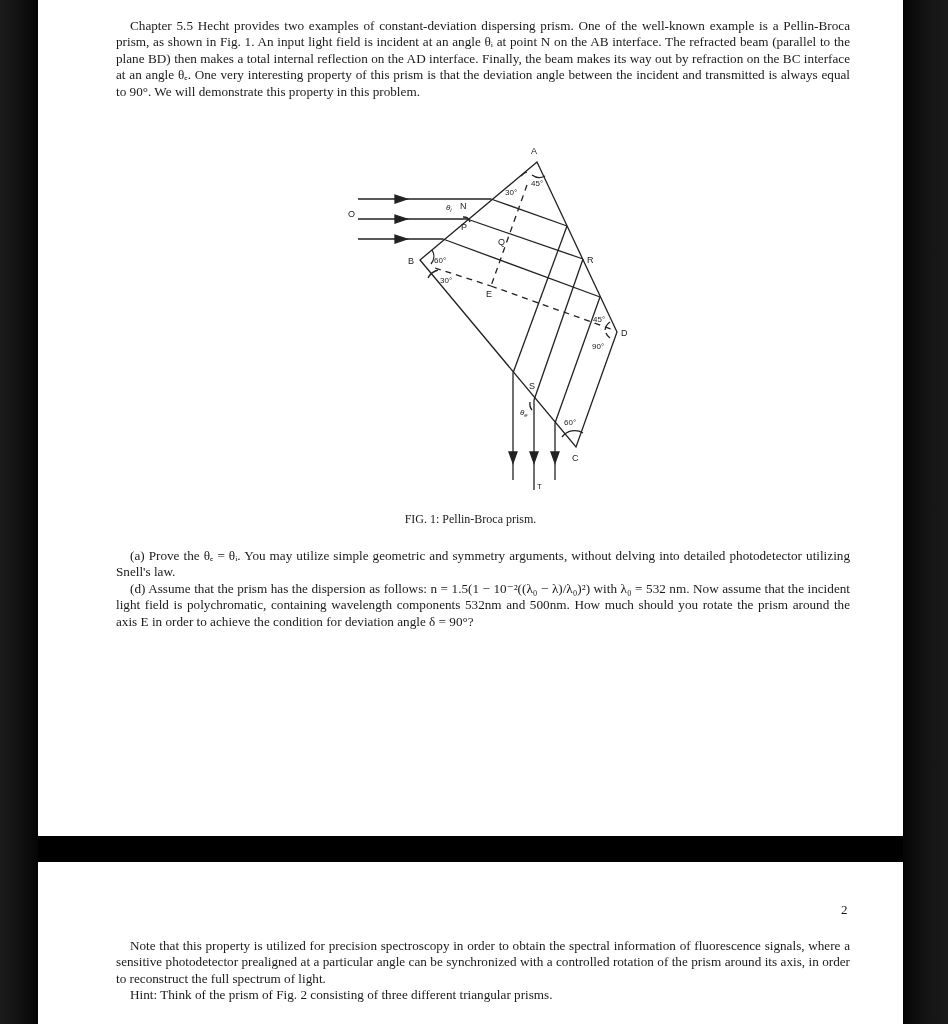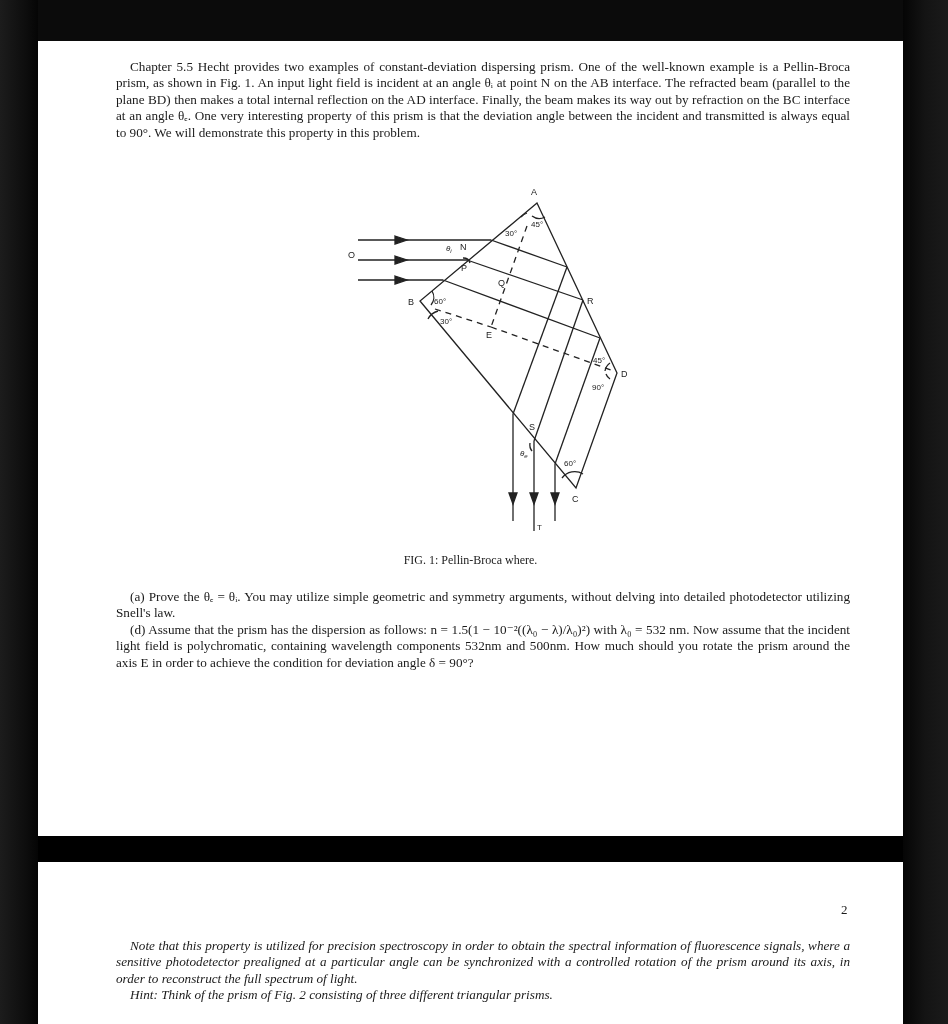--- a/index.html
+++ b/index.html
@@ -1,31 +1,31 @@
 <!DOCTYPE html>
 <html><head>
 <meta charset="utf-8">
 <style>
   html,body{margin:0;padding:0;}
   body{width:948px;height:1024px;background:#0b0b0b;position:relative;overflow:hidden;font-family:"Liberation Serif","DejaVu Serif",serif;color:#1a1a1a;}
   .sidebar-left{position:absolute;left:0;top:0;width:38px;height:1024px;background:linear-gradient(90deg,#1c1c1c,#0d0d0d 70%,#050505);}
   .sidebar-right{position:absolute;left:903px;top:0;width:45px;height:1024px;background:linear-gradient(90deg,#050505,#141414 50%,#1a1a1a);}
   .page{position:absolute;left:38px;width:865px;background:#ffffff;}
-  .page1{top:0;height:836px;margin-top:41px;}
+  .page1{top:0;height:836px;}
   .page-gap{position:absolute;left:38px;top:836px;width:865px;height:26px;background:#000;}
   .page2{top:862px;height:162px;}
   .para{position:absolute;left:78px;width:734px;font-size:13.2px;line-height:16.4px;text-align:justify;}
   .para p{margin:0;}
   .indent{text-indent:14px;}
   .intro{top:18px;}
   .fig{position:absolute;left:0;top:0;}
   .caption{position:absolute;left:0;width:865px;top:512px;text-align:center;font-size:12px;}
   .questions{top:548px;}
   .pagenum{position:absolute;left:803px;top:40px;font-size:13px;}
-  .note{top:76px;font-style:italic;}
+  .note{top:76px;}
   svg text{font-family:"Liberation Sans","DejaVu Sans",sans-serif;fill:#222;}
 </style>
 </head>
 <body>
 
 <div class="sidebar-left"></div>
 <div class="sidebar-right"></div>
 
 <div class="page page1">
 
@@ -97,21 +97,21 @@
     <text x="520" y="415" font-size="8" font-style="italic"><tspan>θ</tspan><tspan font-size="6" dy="2">e</tspan></text>
     <text x="505" y="195" font-size="8">30°</text>
     <text x="531" y="186" font-size="8">45°</text>
     <text x="434" y="263" font-size="8">60°</text>
     <text x="440" y="283" font-size="8">30°</text>
     <text x="593" y="322" font-size="8">45°</text>
     <text x="592" y="349" font-size="8">90°</text>
     <text x="564" y="425" font-size="8">60°</text>
   </svg>
 
-  <div class="caption">FIG. 1: Pellin-Broca where.</div>
+  <div class="caption">FIG. 1: Pellin-Broca prism.</div>
 
   <div class="para questions">
     <p class="indent">(a) Prove the θₑ = θᵢ. You may utilize simple geometric and symmetry arguments, without delving into detailed photodetector utilizing Snell's law.</p>
     <p class="indent">(d) Assume that the prism has the dispersion as follows: n = 1.5(1 − 10⁻²((λ₀ − λ)/λ₀)²) with λ₀ = 532 nm. Now assume that the incident light field is polychromatic, containing wavelength components 532nm and 500nm. How much should you rotate the prism around the axis E in order to achieve the condition for deviation angle δ = 90°?</p>
   </div>
 </div>
 
 <div class="page-gap"></div>
 
 <div class="page page2">

